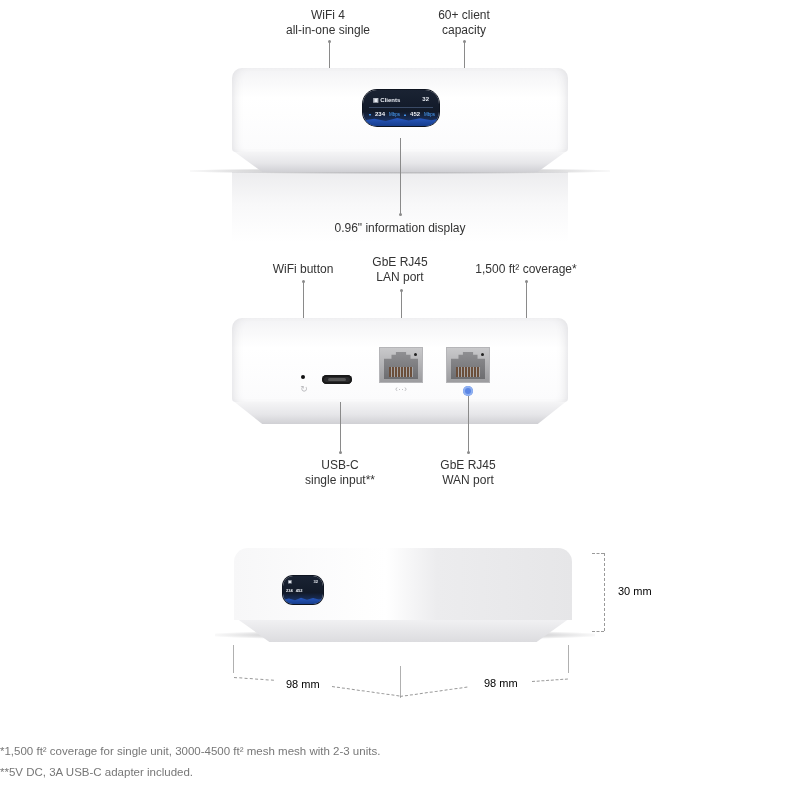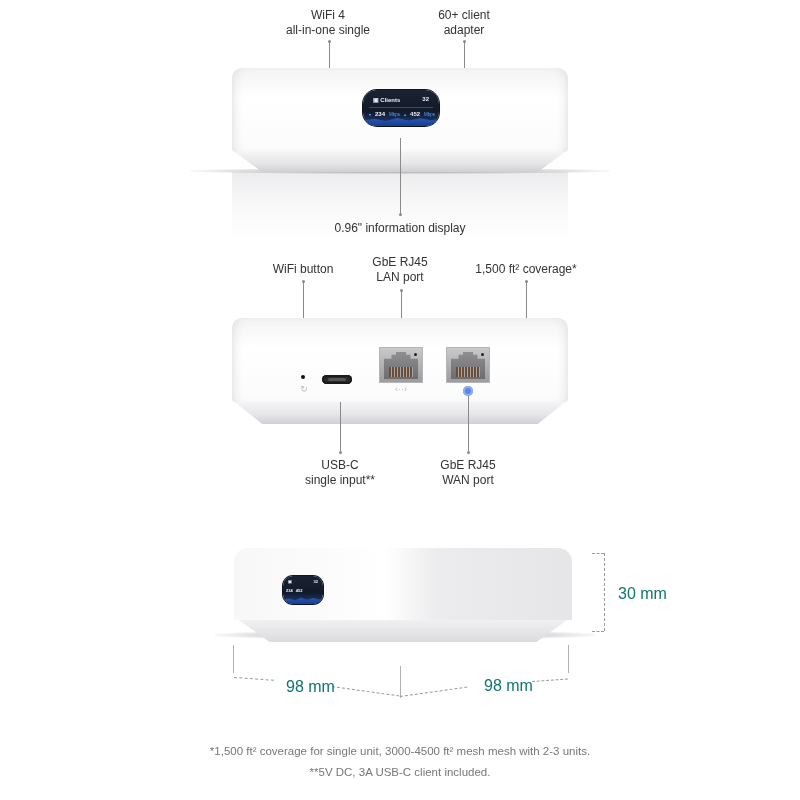--- a/index.html
+++ b/index.html
@@ -88,40 +88,40 @@
     background: linear-gradient(90deg, #f7f7f8 0%, #ffffff 45%, #ececee 60%, #e6e6e8 100%);
   }
   .dev3-base {
     position: absolute;
     background: linear-gradient(180deg, #f2f2f4 0%, #dcdcdf 100%);
     clip-path: polygon(0 0, 100% 0, 90% 100%, 10% 100%);
   }
   .dash-h { position: absolute; height: 0; border-top: 1px dashed #9a9a9a; }
   .dash-v { position: absolute; width: 0; border-left: 1px dashed #9a9a9a; }
   .solid-v { position: absolute; width: 1px; background: #b0b0b0; }
-  .dim-text { position: absolute; font-size: 16px; color: #0f766e; }
+  .dim-text { position: absolute; font-size: 11px; color: #000000; }
 
   .footnote {
-    position: absolute; left: 0; right: 0; text-align: center; font-size: 11.5px; color: #777;
+    position: absolute; left: 0; right: 0; font-size: 11.5px; color: #777;
   }
 </style>
 </head>
 <body>
 
 <div>
   <div class="label" style="left:258px; top:8px; width:140px;">
     <div>WiFi 4</div>
     <div>all-in-one single</div>
   </div>
   <div class="dot" style="left:328px; top:40px;"></div>
   <div class="vline" style="left:329px; top:41px; height:29px;"></div>
 
   <div class="label" style="left:404px; top:8px; width:120px;">
     <div>60+ client</div>
-    <div>adapter</div>
+    <div>capacity</div>
   </div>
   <div class="dot" style="left:463px; top:40px;"></div>
   <div class="vline" style="left:464px; top:41px; height:29px;"></div>
 
   <div class="reflection" style="left:232px; top:172px; width:336px; height:70px;"></div>
   <div class="dev-shadow" style="left:190px; top:168px; width:420px;"></div>
   <div class="dev-base" style="left:232px; top:150px; width:336px; height:22px;"></div>
   <div class="dev-body" style="left:232px; top:68px; width:336px; height:84px;"></div>
 
   <div class="screen" style="left:363px; top:90px; width:76px; height:36px;">
@@ -226,13 +226,13 @@
   <div class="solid-v" style="left:568px; top:645px; height:28px;"></div>
   <div class="dash-h" style="left:234px; top:677px; width:40px; transform:rotate(4deg); transform-origin:left;"></div>
   <div class="dash-h" style="left:332px; top:686px; width:68px; transform:rotate(8deg); transform-origin:left;"></div>
   <div class="dash-h" style="left:400px; top:696px; width:68px; transform:rotate(-8deg); transform-origin:left;"></div>
   <div class="dash-h" style="left:532px; top:681px; width:36px; transform:rotate(-4deg); transform-origin:left;"></div>
   <div class="dim-text" style="left:286px; top:678px;">98 mm</div>
   <div class="dim-text" style="left:484px; top:677px;">98 mm</div>
 </div>
 
 <div class="footnote" style="top:745px;">*1,500 ft² coverage for single unit, 3000-4500 ft² mesh mesh with 2-3 units.</div>
-<div class="footnote" style="top:766px;">**5V DC, 3A USB-C client included.</div>
+<div class="footnote" style="top:766px;">**5V DC, 3A USB-C adapter included.</div>
 
 </body></html>

